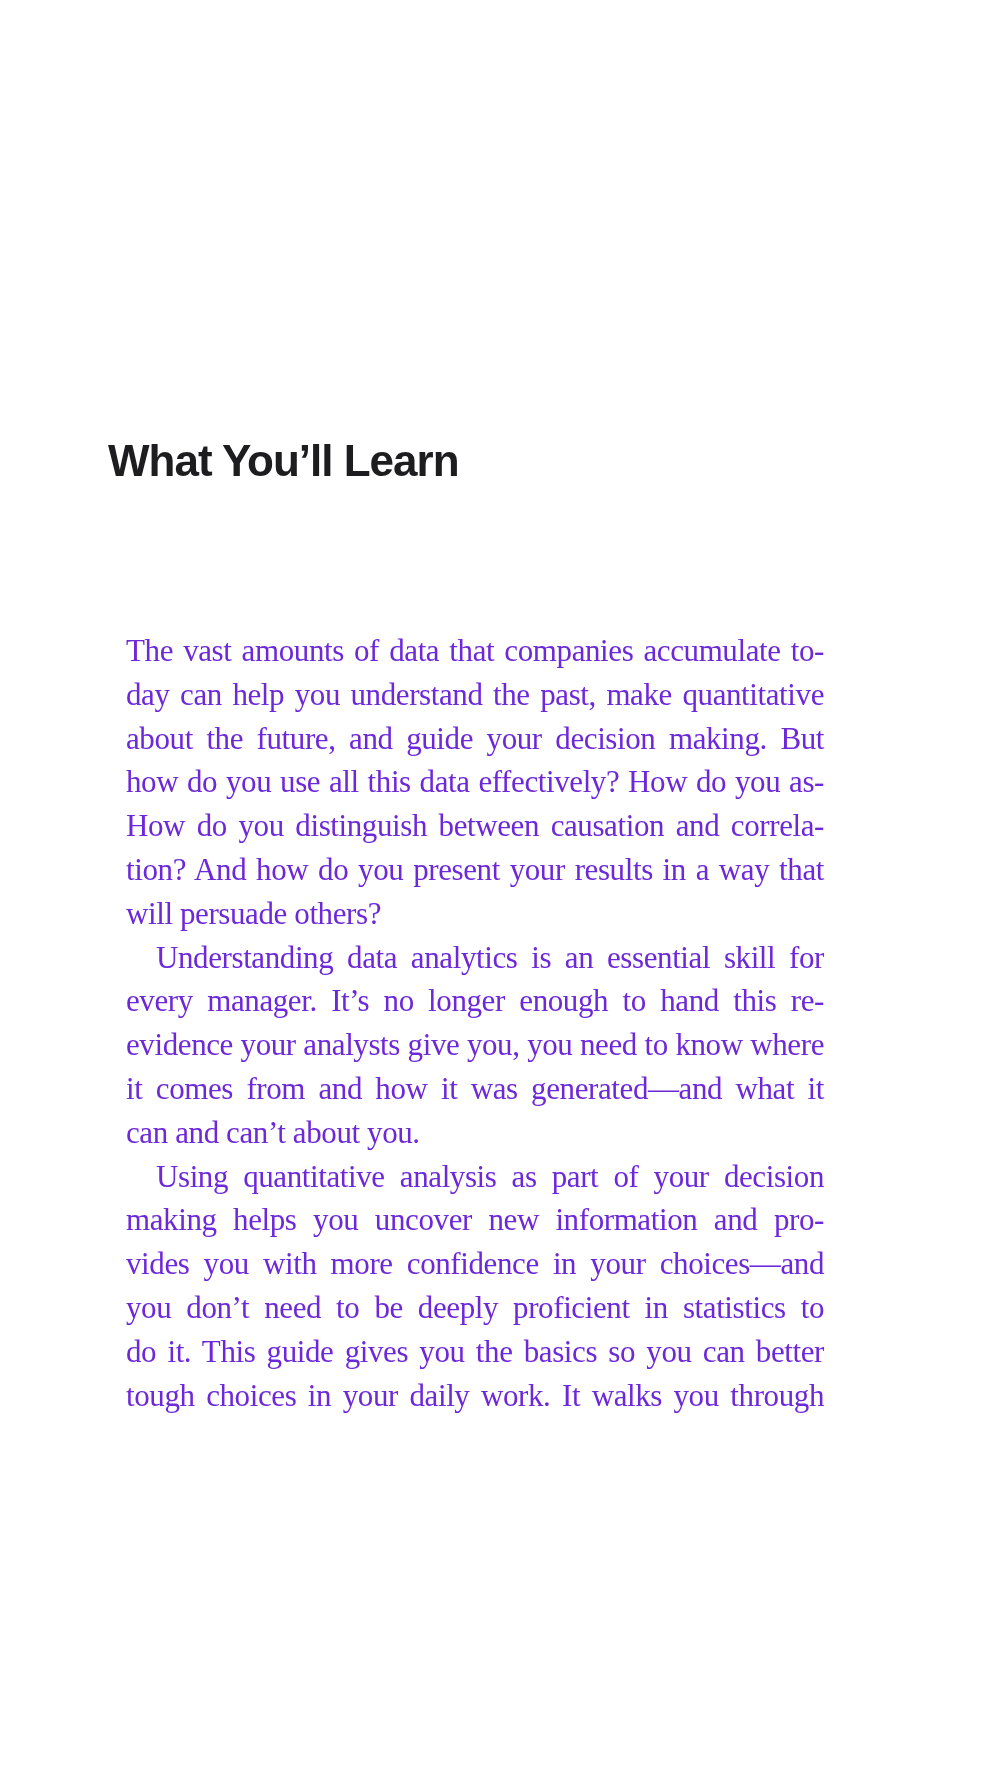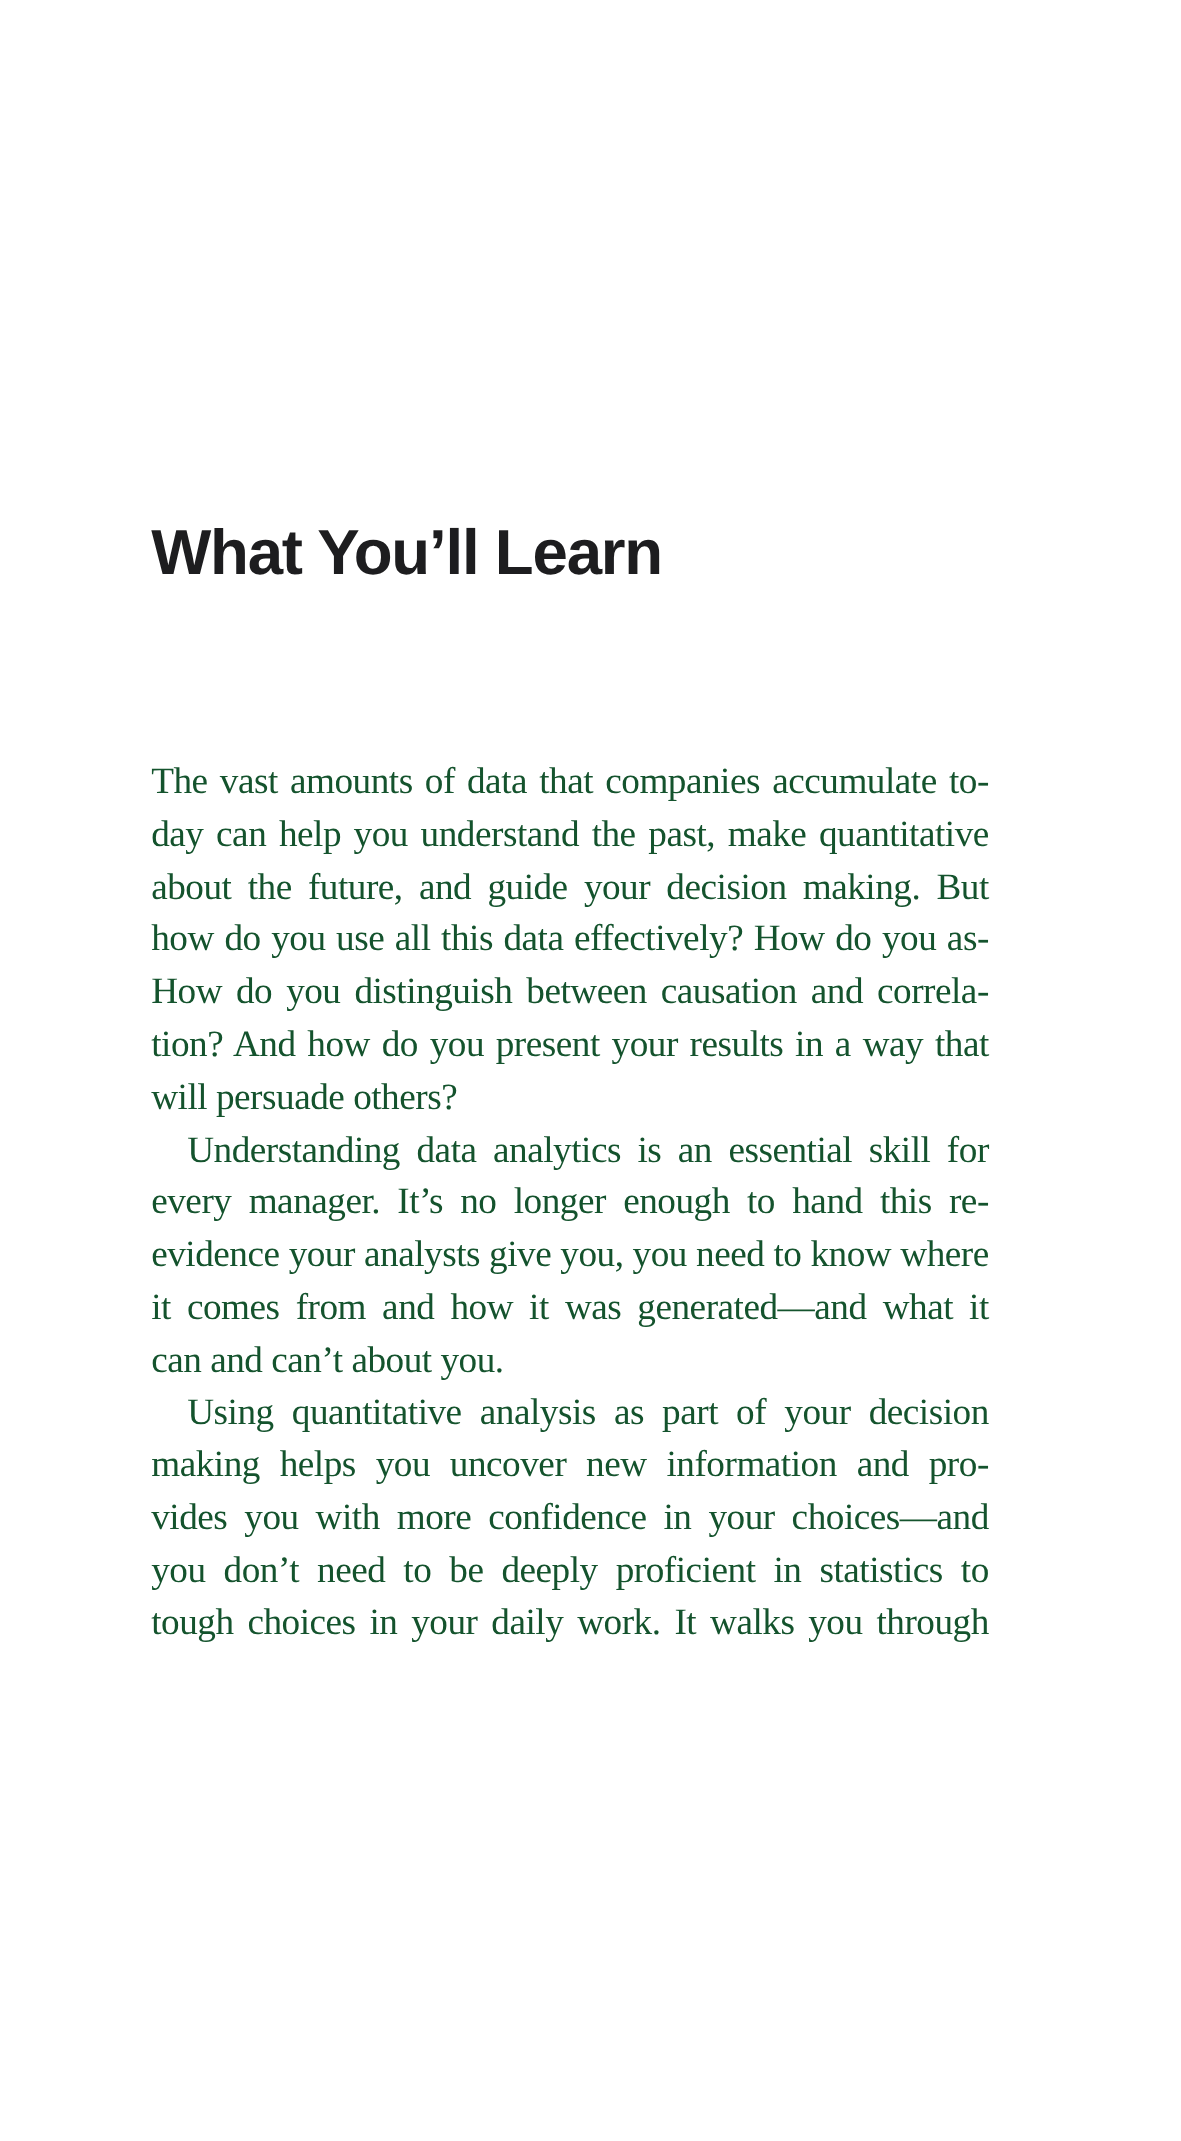--- a/index.html
+++ b/index.html
@@ -11,39 +11,39 @@
     position: relative;
     width: 984px;
     height: 1784px;
     background: #ffffff;
     overflow: hidden;
     font-family: "Liberation Serif", serif;
   }
   .chapter-title {
     position: absolute;
     top: 437px;
-    left: 126px;
+    left: 108px;
     margin: 0;
     font-family: "Liberation Sans", sans-serif;
     font-weight: 700;
-    font-size: 53px;
+    font-size: 44px;
     line-height: 48px;
     letter-spacing: -1px;
     color: #1d1d1f;
     white-space: nowrap;
   }
   .body-text {
     position: absolute;
     top: 629px;
     left: 126px;
     width: 698px;
     font-family: "Liberation Serif", serif;
     font-size: 31px;
     letter-spacing: -0.4px;
-    color: #14532d;
+    color: #6d28d9;
   }
   .para {
     margin: 0;
     padding: 0;
   }
   .line {
     line-height: 43.8px;
     text-align: justify;
     text-align-last: justify;
   }
@@ -79,17 +79,18 @@
       <div class="line">evidence your analysts give you, you need to know where</div>
       <div class="line">it comes from and how it was generated—and what it</div>
       <div class="line para-end">can and can’t about you.</div>
     </div>
 
     <div class="para">
       <div class="line indent">Using quantitative analysis as part of your decision</div>
       <div class="line">making helps you uncover new information and pro-</div>
       <div class="line">vides you with more confidence in your choices—and</div>
       <div class="line">you don’t need to be deeply proficient in statistics to</div>
+      <div class="line">do it. This guide gives you the basics so you can better</div>
       <div class="line">tough choices in your daily work. It walks you through</div>
     </div>
 
   </div>
 </div>
 
 </body></html>

